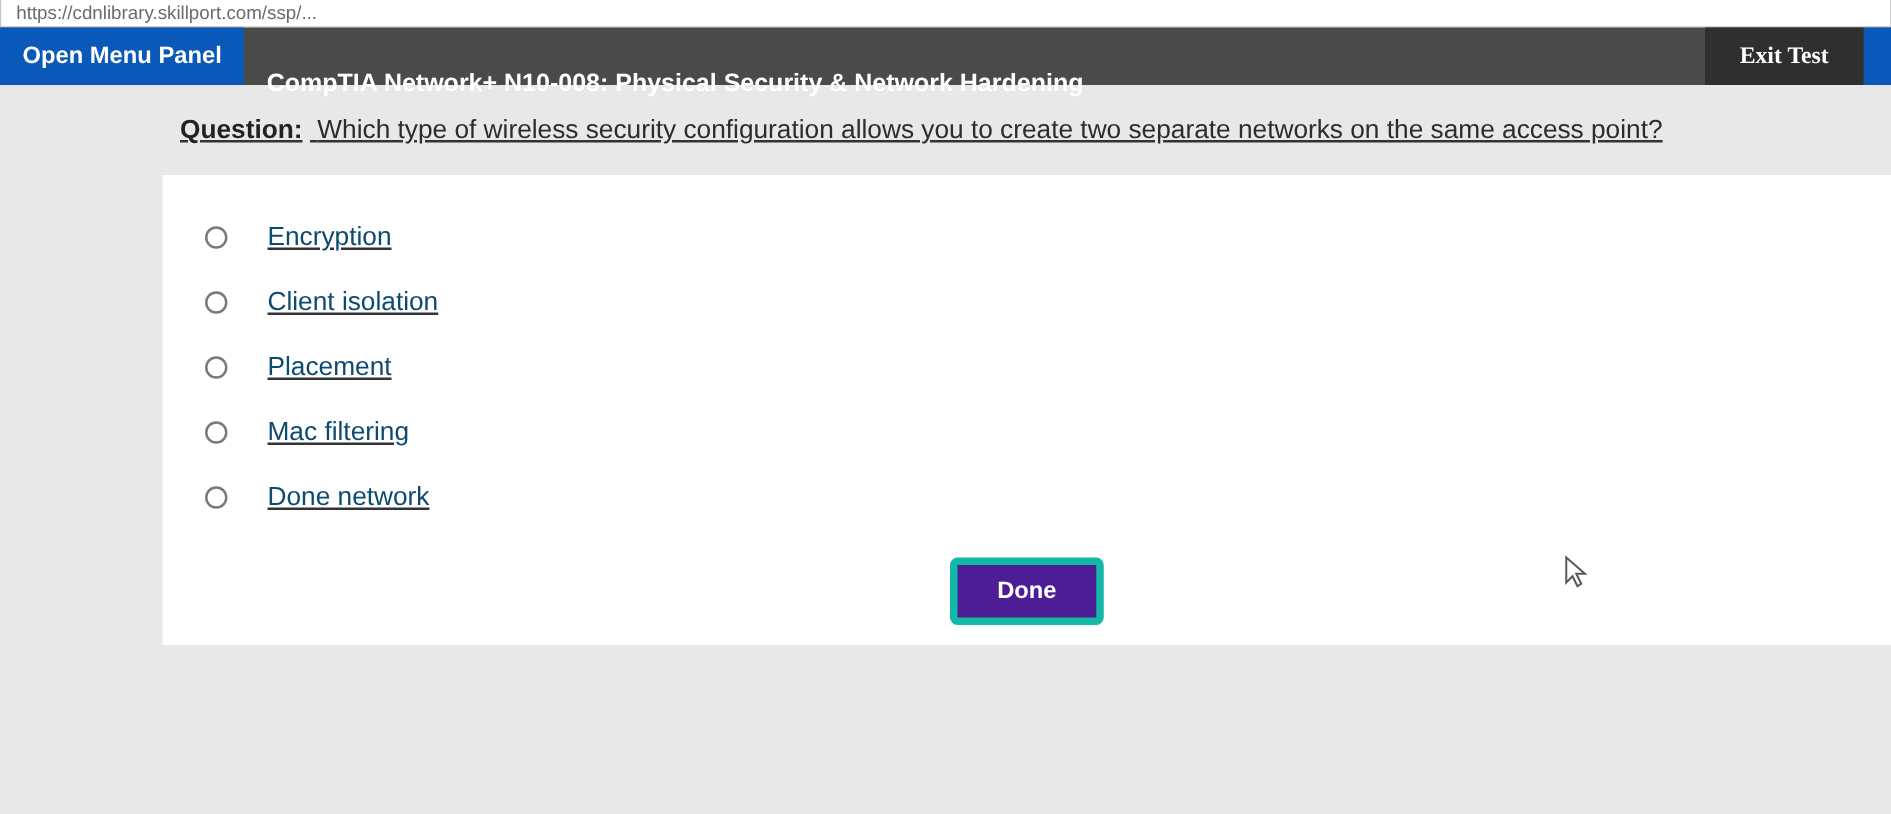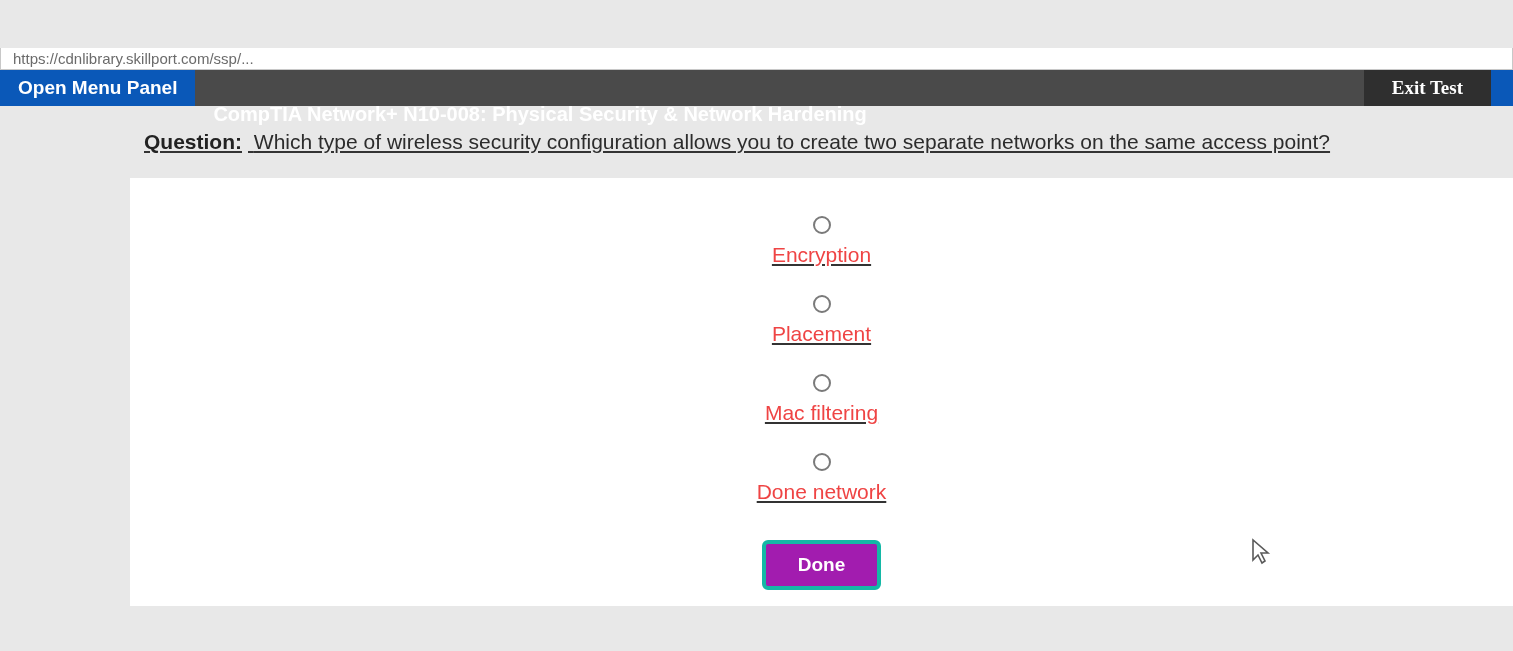--- a/index.html
+++ b/index.html
@@ -12,27 +12,26 @@
   }
   .url-bar {
     background: #ffffff;
     border: 1px solid #c8c8c8;
     border-top: none;
     padding: 2px 12px;
     color: #6b6b6b;
     font-size: 15px;
     height: 22px;
     overflow: hidden;
-    margin-top: 48px;
   }
   .top-bar {
     display: flex;
     align-items: stretch;
     background: #4a4a4a;
-    height: 36px;
+    height: 46px;
     color: #fff;
   }
   .menu-panel-btn {
     background: #0a58b8;
     color: #fff;
     border: none;
     padding: 0 18px;
     font-size: 19px;
     font-weight: bold;
     cursor: pointer;
@@ -90,42 +89,41 @@
   .instruction-bar .done-word { font-weight: bold; }
   .options-area {
     background: #fff;
     padding: 24px 34px 12px 34px;
   }
   .option-row {
     display: flex;
     align-items: center;
     padding: 14px 0;
     font-size: 21px;
-    color: #ef4444;
+    color: #0c4a6e;
     cursor: pointer;
-    gap: 9px;
-    flex-direction: column;
+    gap: 32px;
   }
   .radio {
     width: 18px; height: 18px;
     border: 2px solid #7a7a7a;
     border-radius: 50%;
     flex: 0 0 auto;
     background: #fff;
   }
   .done-row {
     background: #fff;
     text-align: center;
     padding: 10px 0 16px 0;
     position: relative;
   }
   .done-btn {
-    background: #a21caf;
+    background: #4c1d95;
     color: #fff;
-    border: 4px solid #14b8a6;
+    border: 6px solid #14b8a6;
     border-radius: 6px;
     padding: 10px 32px;
     font-size: 19px;
     font-weight: bold;
     cursor: pointer;
   }
   .cursor {
     position: absolute;
     right: 240px;
     top: 8px;
@@ -156,20 +154,24 @@
   </div>
 
 
   <div class="options-area">
     <div class="option-row">
       <span class="radio"></span>
       <span>Encryption</span>
     </div>
     <div class="option-row">
       <span class="radio"></span>
+      <span>Client isolation</span>
+    </div>
+    <div class="option-row">
+      <span class="radio"></span>
       <span>Placement</span>
     </div>
     <div class="option-row">
       <span class="radio"></span>
       <span>Mac filtering</span>
     </div>
     <div class="option-row">
       <span class="radio"></span>
       <span>Done network</span>
     </div>

